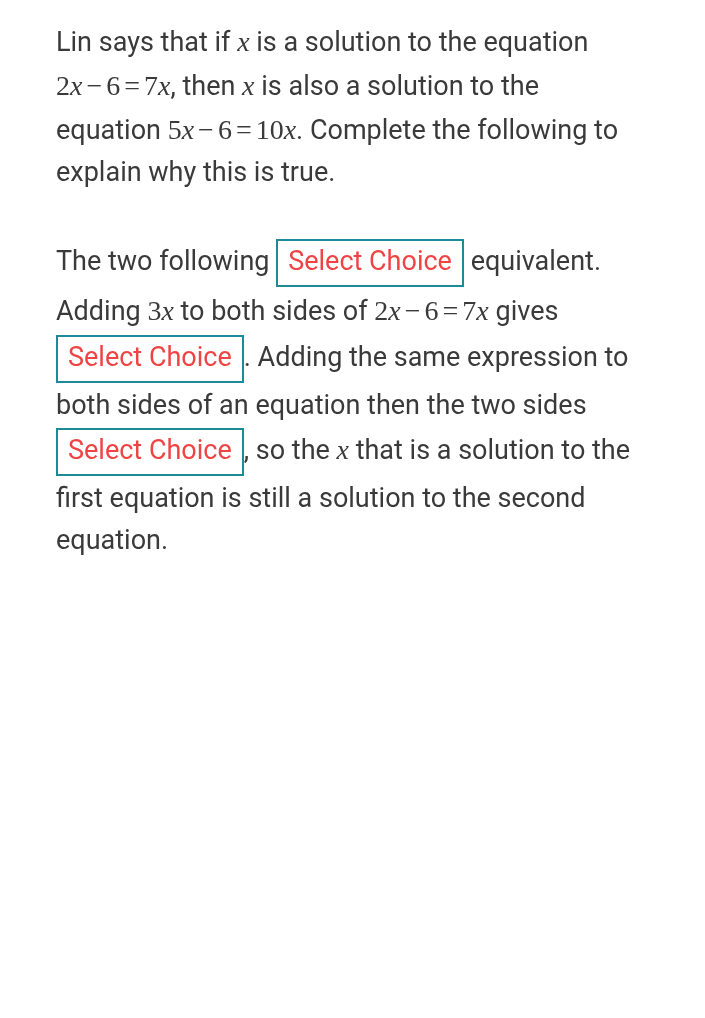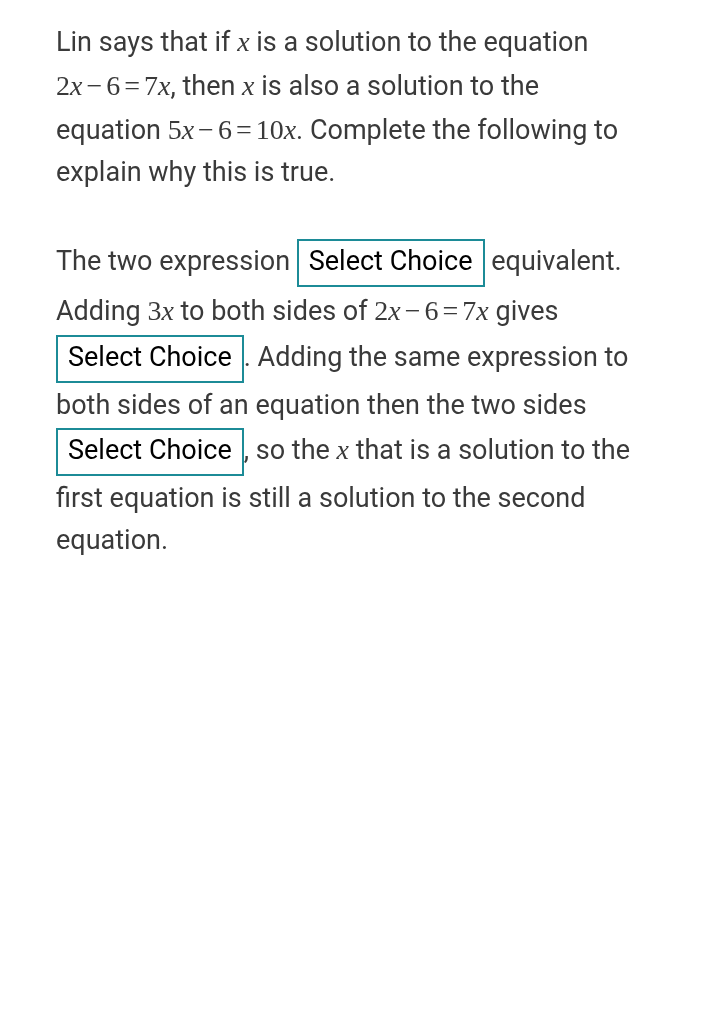--- a/index.html
+++ b/index.html
@@ -36,40 +36,40 @@
     font-family: "Times New Roman", Times, serif;
     font-style: normal;
     font-size: 28px;
     padding: 0 4px;
   }
   .eqspan {
     white-space: nowrap;
   }
   .select-choice {
     display: inline-block;
-    color: #000000;
+    color: #ef4444;
     border: 2px solid #1c8b97;
     padding: 6px 10px 8px 10px;
     font-size: 27px;
     line-height: 1.1;
     vertical-align: baseline;
     margin: 2px 0;
     cursor: pointer;
     white-space: nowrap;
   }
 </style>
 </head>
 <body>
 
 <div class="page">
 
   <div class="para">
     <span>Lin says that if </span><span class="mathvar">x</span><span> is a solution to the equation </span><span class="eqspan"><span class="mathnum">2</span><span class="mathvar">x</span><span class="mathop">−</span><span class="mathnum">6</span><span class="mathop">=</span><span class="mathnum">7</span><span class="mathvar">x</span></span><span>, then </span><span class="mathvar">x</span><span> is also a solution to the equation </span><span class="eqspan"><span class="mathnum">5</span><span class="mathvar">x</span><span class="mathop">−</span><span class="mathnum">6</span><span class="mathop">=</span><span class="mathnum">10</span><span class="mathvar">x</span></span><span>. Complete the following to explain why this is true.</span>
   </div>
 
   <div class="para">
-    <span>The two expression </span><span class="select-choice">Select Choice</span>
+    <span>The two following </span><span class="select-choice">Select Choice</span>
     <span> equivalent. Adding </span><span class="eqspan"><span class="mathnum">3</span><span class="mathvar">x</span></span><span> to both sides of </span><span class="eqspan"><span class="mathnum">2</span><span class="mathvar">x</span><span class="mathop">−</span><span class="mathnum">6</span><span class="mathop">=</span><span class="mathnum">7</span><span class="mathvar">x</span></span><span> gives </span>
     <span class="select-choice">Select Choice</span><span>. Adding the same expression to both sides of an equation then the two sides </span>
     <span class="select-choice">Select Choice</span><span>, so the </span><span class="mathvar">x</span><span> that is a solution to the first equation is still a solution to the second equation.</span>
   </div>
 
 </div>
 
 </body></html>

